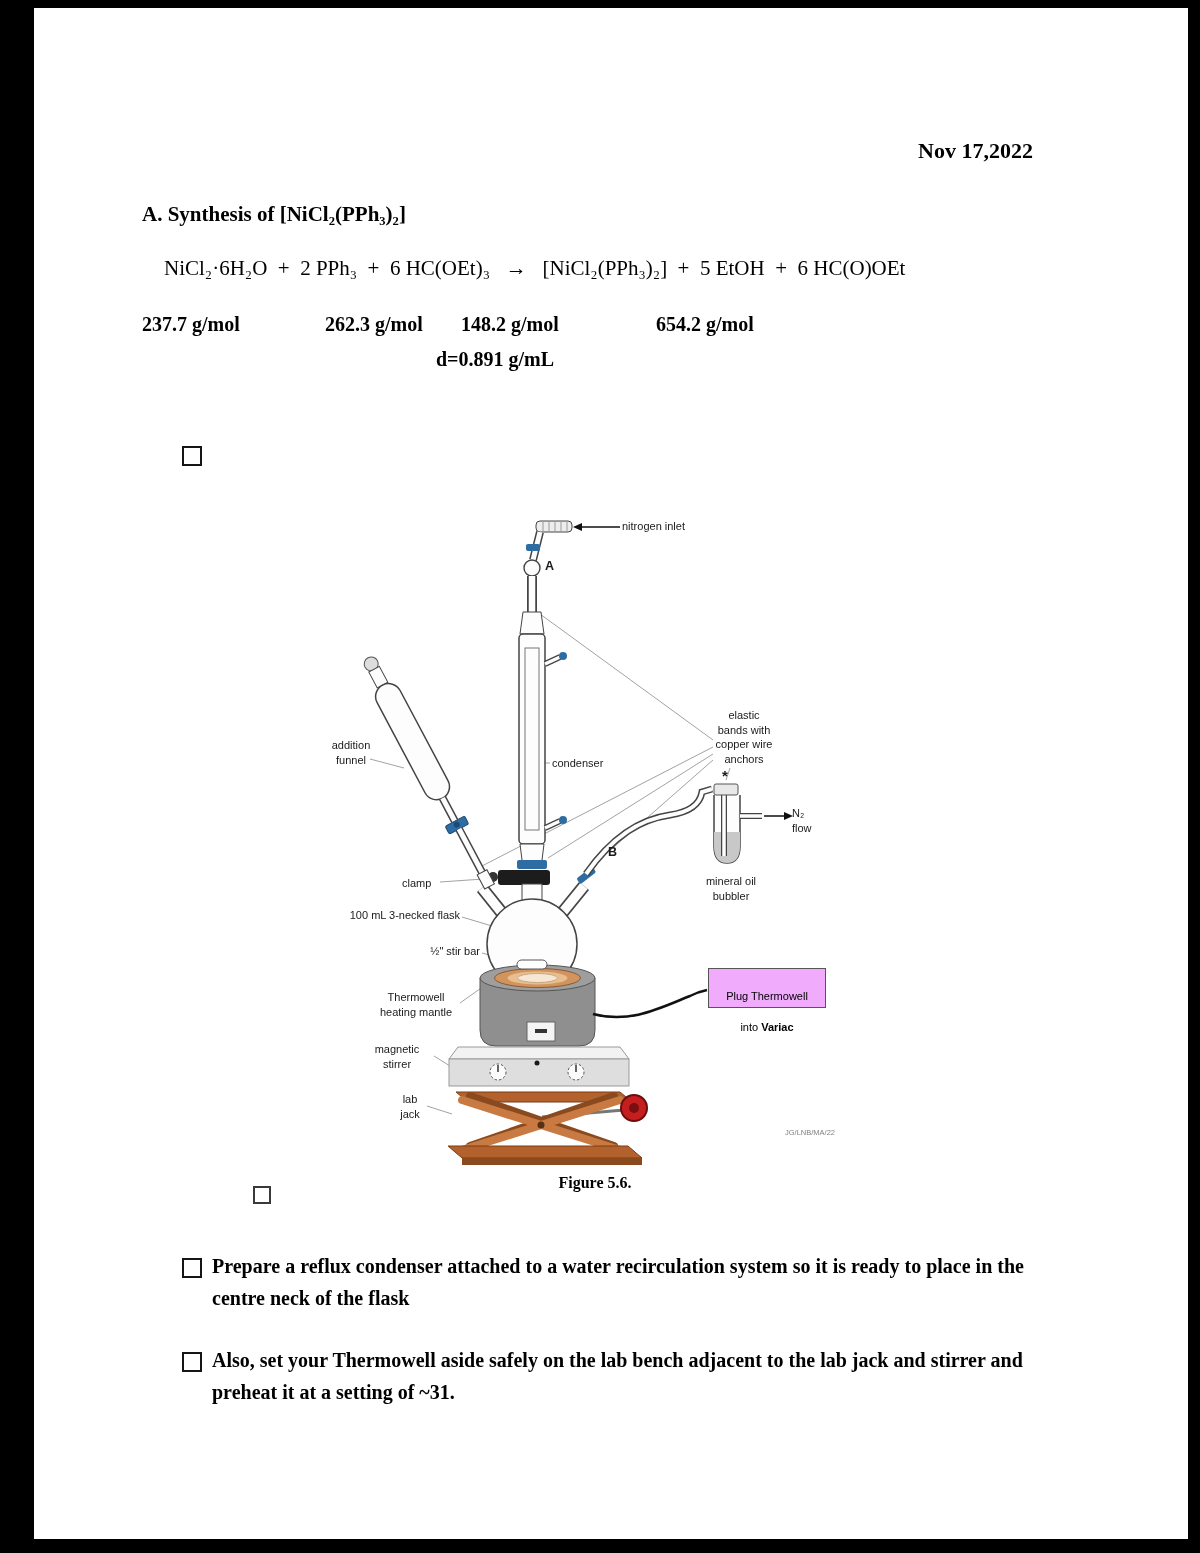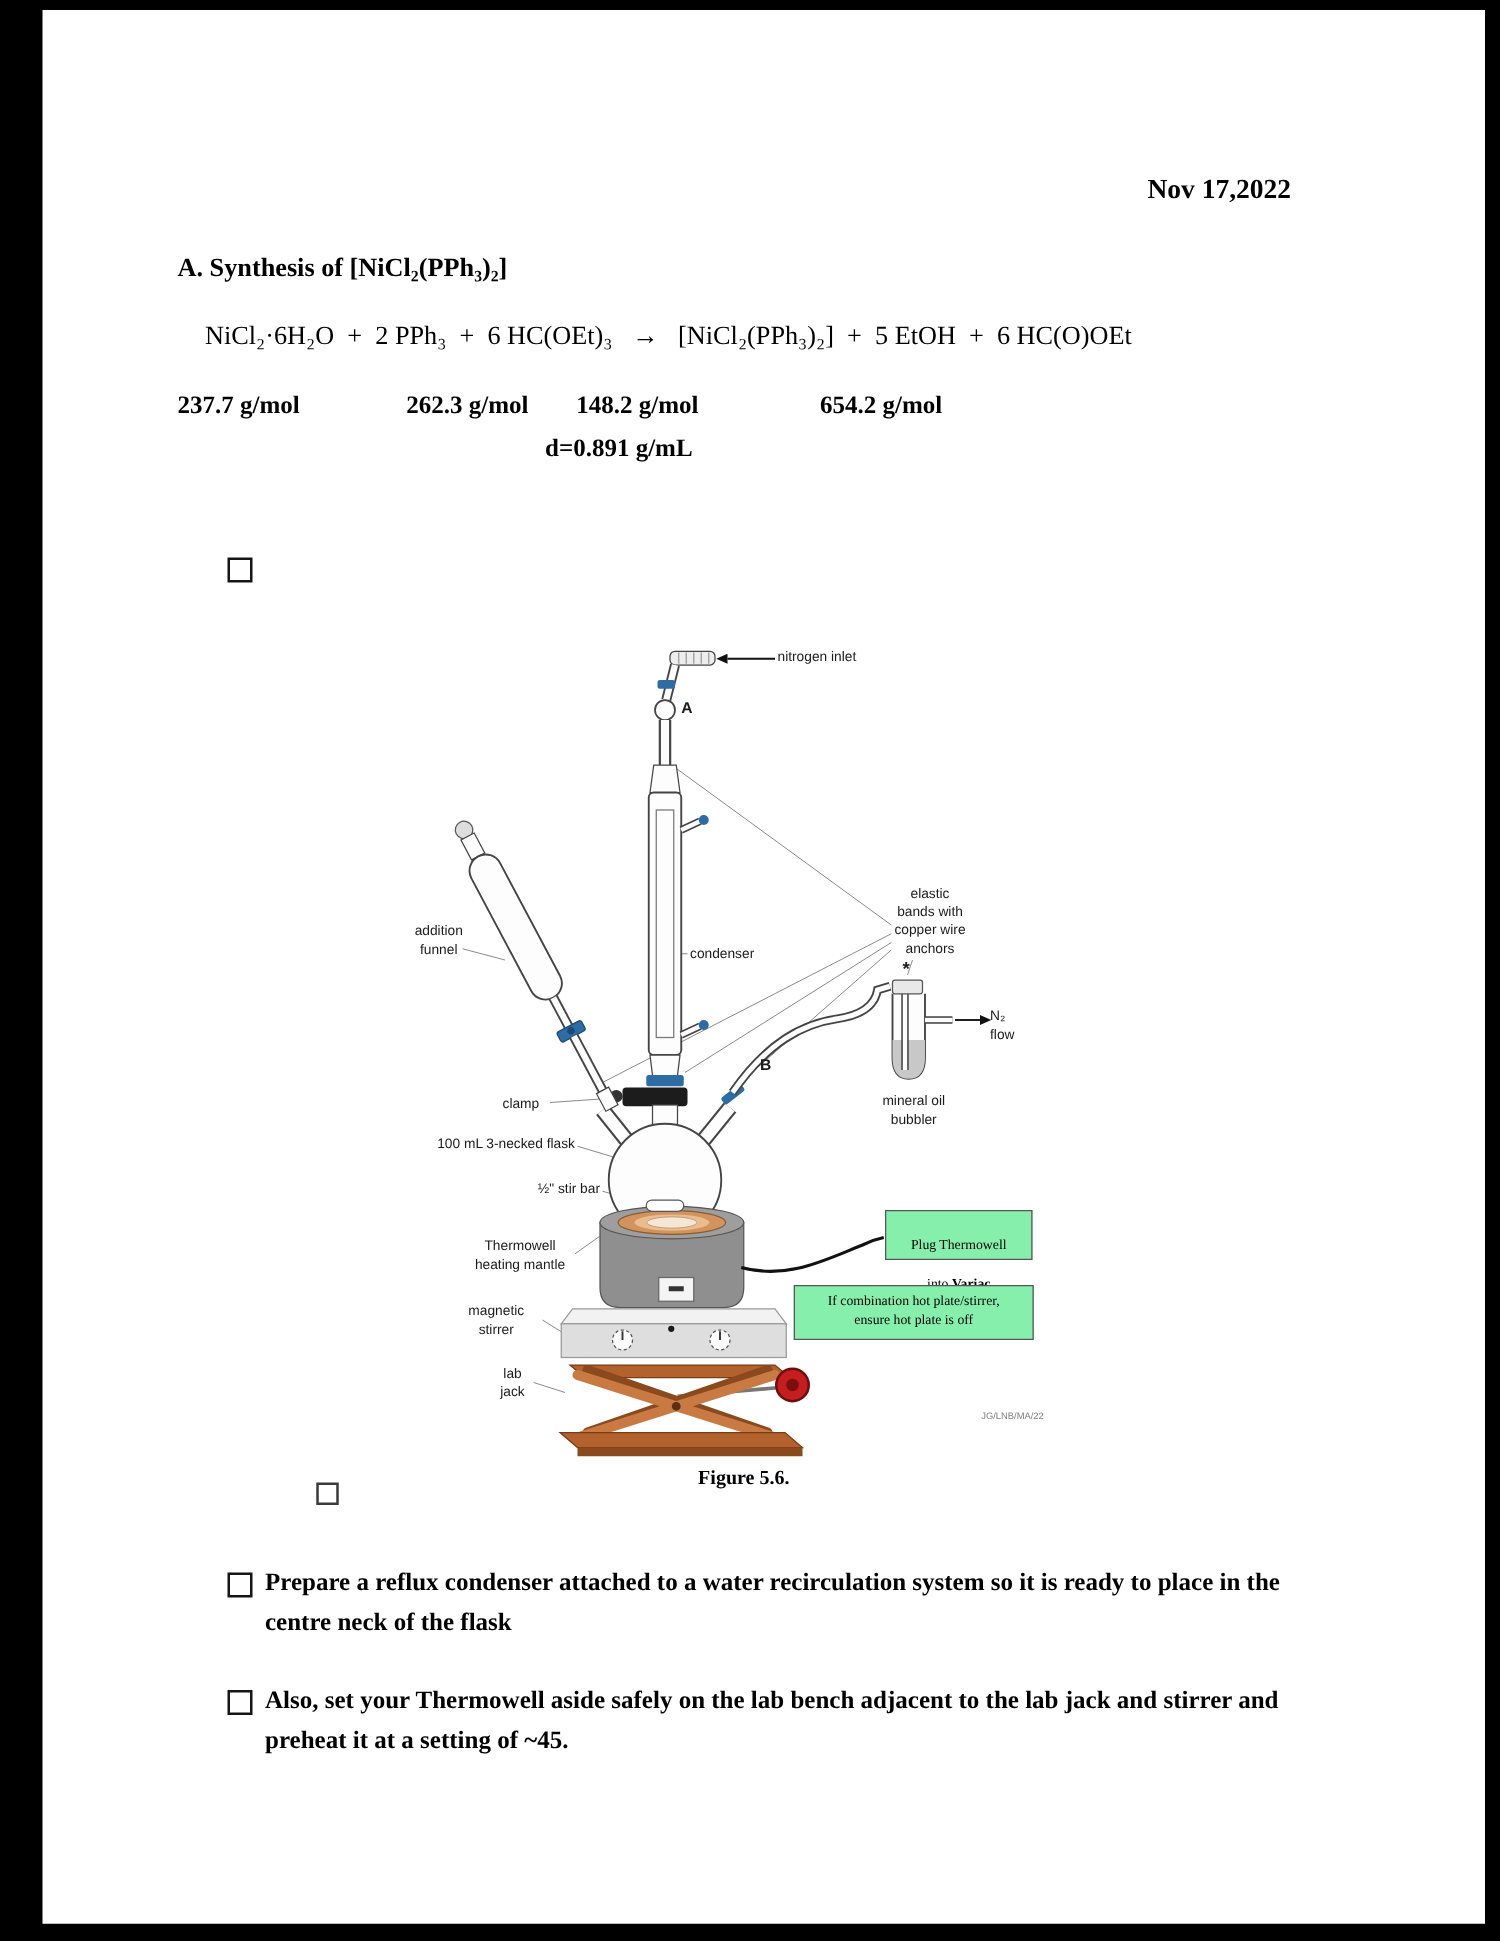--- a/index.html
+++ b/index.html
@@ -18,22 +18,22 @@
   .fig { left:296px; top:508px; width:530px; height:650px; }
   .fig svg { position:absolute; left:0; top:0; }
   .fig-label {
     position:absolute; font-family:"Liberation Sans","DejaVu Sans",sans-serif;
     font-size:11px; line-height:1.32; color:#1a1a1a; white-space:pre-line;
   }
   .fig-label.bold-pt { font-size:12.5px; font-weight:bold; }
   .fig-label.tiny { font-size:7.5px; color:#808080; }
   .fig-label.star { font-size:15px; font-weight:bold; }
   .callout {
-    position:absolute; font-family:Liberation Serif, serif;
-    font-size:11px; line-height:1.4; background:#86efac; border:1px solid #555;
+    position:absolute; font-family:Liberation Sans, sans-serif;
+    font-size:11px; line-height:1.4; background:#f0abfc; border:1px solid #555;
     text-align:center; padding:5px 6px; box-sizing:border-box; white-space:pre-line;
   }
   .cap { font-size:16px; font-weight:bold; text-align:center; }
   .ctr { text-align:center; }
   .rgt { text-align:right; }
 </style>
 </head>
 <body>
 
 <div class="page">
@@ -214,27 +214,25 @@
     <div class="fig-label ctr" style="left:28px; top:526px; width:78px;">magnetic
 stirrer</div>
     <div class="fig-label ctr" style="left:60px; top:576px; width:40px;">lab
 jack</div>
     <div class="fig-label tiny" style="left:455px; top:612px;">JG/LNB/MA/22</div>
 
     <div class="callout" style="left:378px; top:452px; width:118px; height:40px;">
       <span>Plug Thermowell</span><br>
       <span>into </span><b>Variac</b>
     </div>
-    <div class="callout" style="left:305px; top:512px; width:192px; height:44px;">If combination hot plate/stirrer,
-ensure hot plate is off</div>
   </div>
 
   <div class="abs cap" style="left:296px; top:1166px; width:530px;">Figure 5.6.</div>
 
   <div class="abs checkbox" style="left:219px; top:1178px; width:14px; height:14px; border-width:2.5px; border-color:#3a3a3a;"></div>
 
   <div class="abs checkbox" style="left:148px; top:1250px;"></div>
   <div class="abs check-text" style="left:178px; top:1242px; width:858px;">Prepare a reflux condenser attached to a water recirculation system so it is ready to place in the centre neck of the flask</div>
 
   <div class="abs checkbox" style="left:148px; top:1344px;"></div>
-  <div class="abs check-text" style="left:178px; top:1336px; width:848px;">Also, set your Thermowell aside safely on the lab bench adjacent to the lab jack and stirrer and preheat it at a setting of ~45.</div>
+  <div class="abs check-text" style="left:178px; top:1336px; width:848px;">Also, set your Thermowell aside safely on the lab bench adjacent to the lab jack and stirrer and preheat it at a setting of ~31.</div>
 
 </div>
 
 </body></html>

